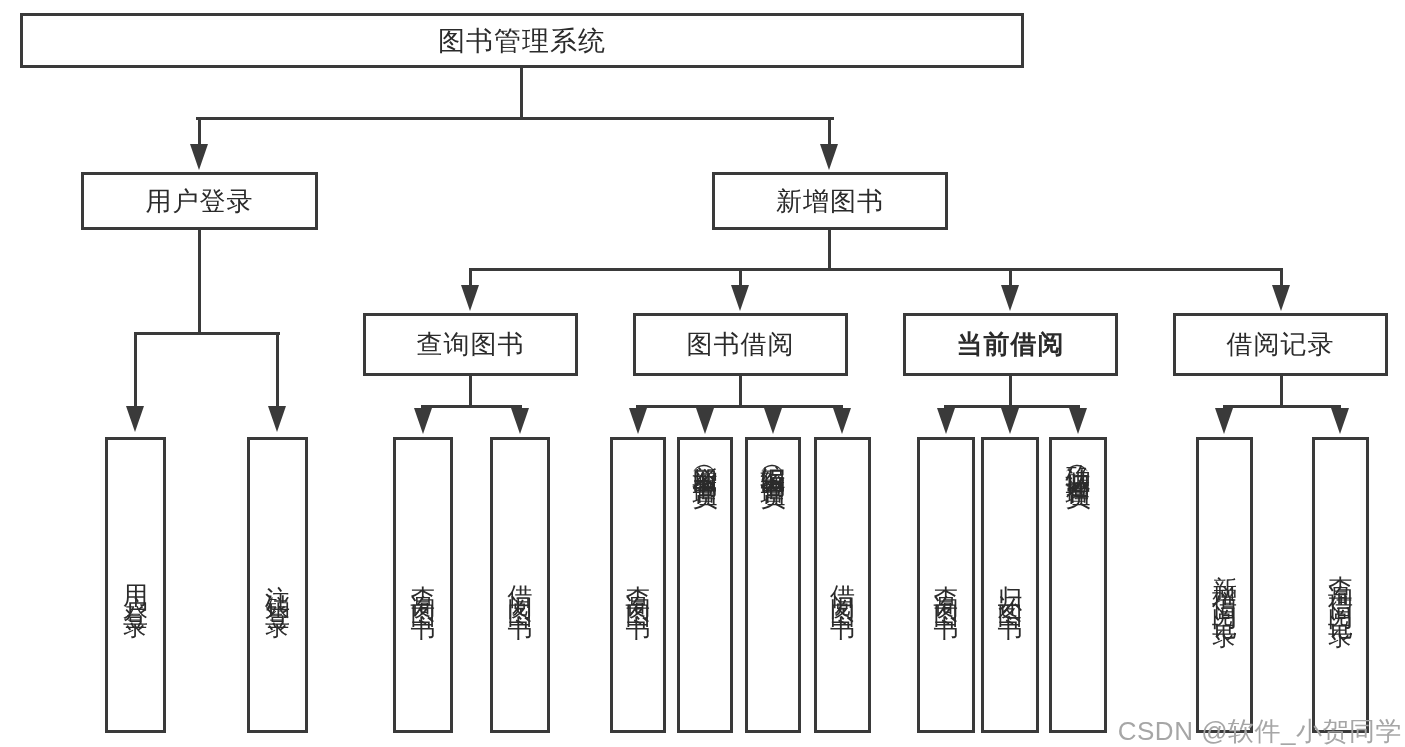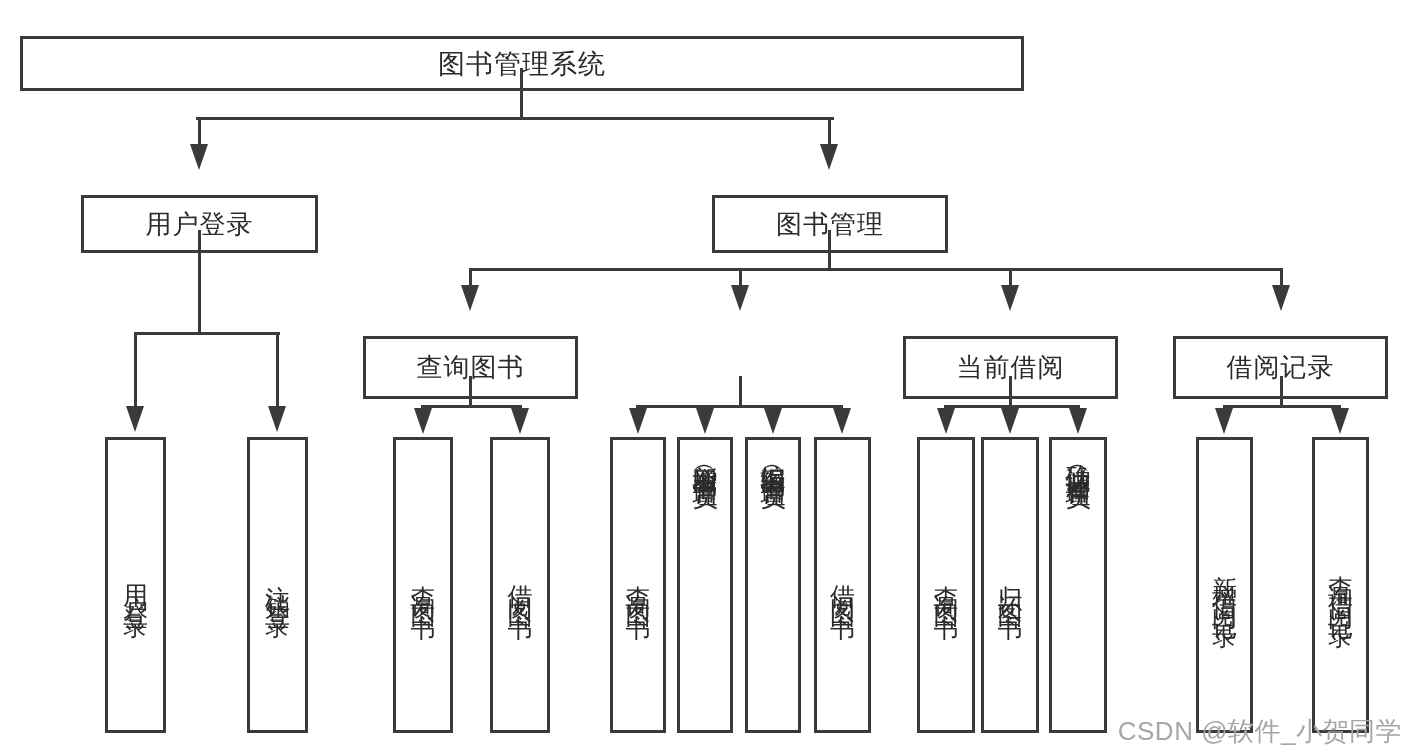--- a/index.html
+++ b/index.html
@@ -8,21 +8,21 @@
     --wm:#a6a6a6;
   }
   html,body{margin:0;padding:0;background:#fff;}
   .canvas{
     position:relative;width:1405px;height:747px;background:#ffffff;overflow:hidden;
     font-family:"Liberation Sans","DejaVu Sans",sans-serif;color:var(--text);
   }
   .box{
     position:absolute;box-sizing:border-box;background:#fff;border:3px solid var(--line);
     display:flex;align-items:center;justify-content:center;
-    font-size:26px;letter-spacing:1px;white-space:nowrap;margin-top:23px;
+    font-size:26px;letter-spacing:1px;white-space:nowrap;
   }
   .box.root{font-size:27px;}
   .vbox{
     position:absolute;box-sizing:border-box;background:#fff;border:3px solid var(--line);
     display:flex;align-items:center;justify-content:center;
   }
   .vtext{
     writing-mode:vertical-rl;text-orientation:mixed;
     font-size:25px;letter-spacing:10px;line-height:1;
   }
@@ -52,21 +52,21 @@
   <div class="line" style="left:196px;top:117px;width:638px;height:3px;"></div>
   <div class="line" style="left:198px;top:119px;width:3px;height:26px;"></div>
   <div class="line" style="left:828px;top:119px;width:3px;height:26px;"></div>
   <div class="arrow" style="left:190px;top:144px;"></div>
   <div class="arrow" style="left:820px;top:144px;"></div>
 
   <div class="box" style="left:81px;top:172px;width:237px;height:58px;">
     <span>用户登录</span>
   </div>
   <div class="box" style="left:712px;top:172px;width:236px;height:58px;">
-    <span>图书管理</span>
+    <span>新增图书</span>
   </div>
 
   <div class="line" style="left:198px;top:230px;width:3px;height:104px;"></div>
   <div class="line" style="left:134px;top:332px;width:146px;height:3px;"></div>
   <div class="line" style="left:134px;top:334px;width:3px;height:72px;"></div>
   <div class="line" style="left:276px;top:334px;width:3px;height:72px;"></div>
   <div class="arrow" style="left:126px;top:406px;"></div>
   <div class="arrow" style="left:268px;top:406px;"></div>
 
   <div class="line" style="left:828px;top:230px;width:3px;height:41px;"></div>
@@ -76,21 +76,24 @@
   <div class="line" style="left:1009px;top:270px;width:3px;height:15px;"></div>
   <div class="line" style="left:1280px;top:270px;width:3px;height:15px;"></div>
   <div class="arrow" style="left:461px;top:285px;"></div>
   <div class="arrow" style="left:731px;top:285px;"></div>
   <div class="arrow" style="left:1001px;top:285px;"></div>
   <div class="arrow" style="left:1272px;top:285px;"></div>
 
   <div class="box" style="left:363px;top:313px;width:215px;height:63px;">
     <span>查询图书</span>
   </div>
-  <div class="box" style="left:903px;top:313px;width:215px;height:63px;">
+  <div class="box" style="left:633px;top:313px;width:215px;height:63px;">
+    <span>图书借阅</span>
+  </div>
+  <div class="box" style="left:903px;top:313px;width:215px;height:63px;font-weight:bold;">
     <span>当前借阅</span>
   </div>
   <div class="box" style="left:1173px;top:313px;width:215px;height:63px;">
     <span>借阅记录</span>
   </div>
 
   <div class="line" style="left:469px;top:376px;width:3px;height:32px;"></div>
   <div class="line" style="left:421px;top:405px;width:101px;height:3px;"></div>
   <div class="arrow" style="left:414px;top:408px;"></div>
   <div class="arrow" style="left:511px;top:408px;"></div>

